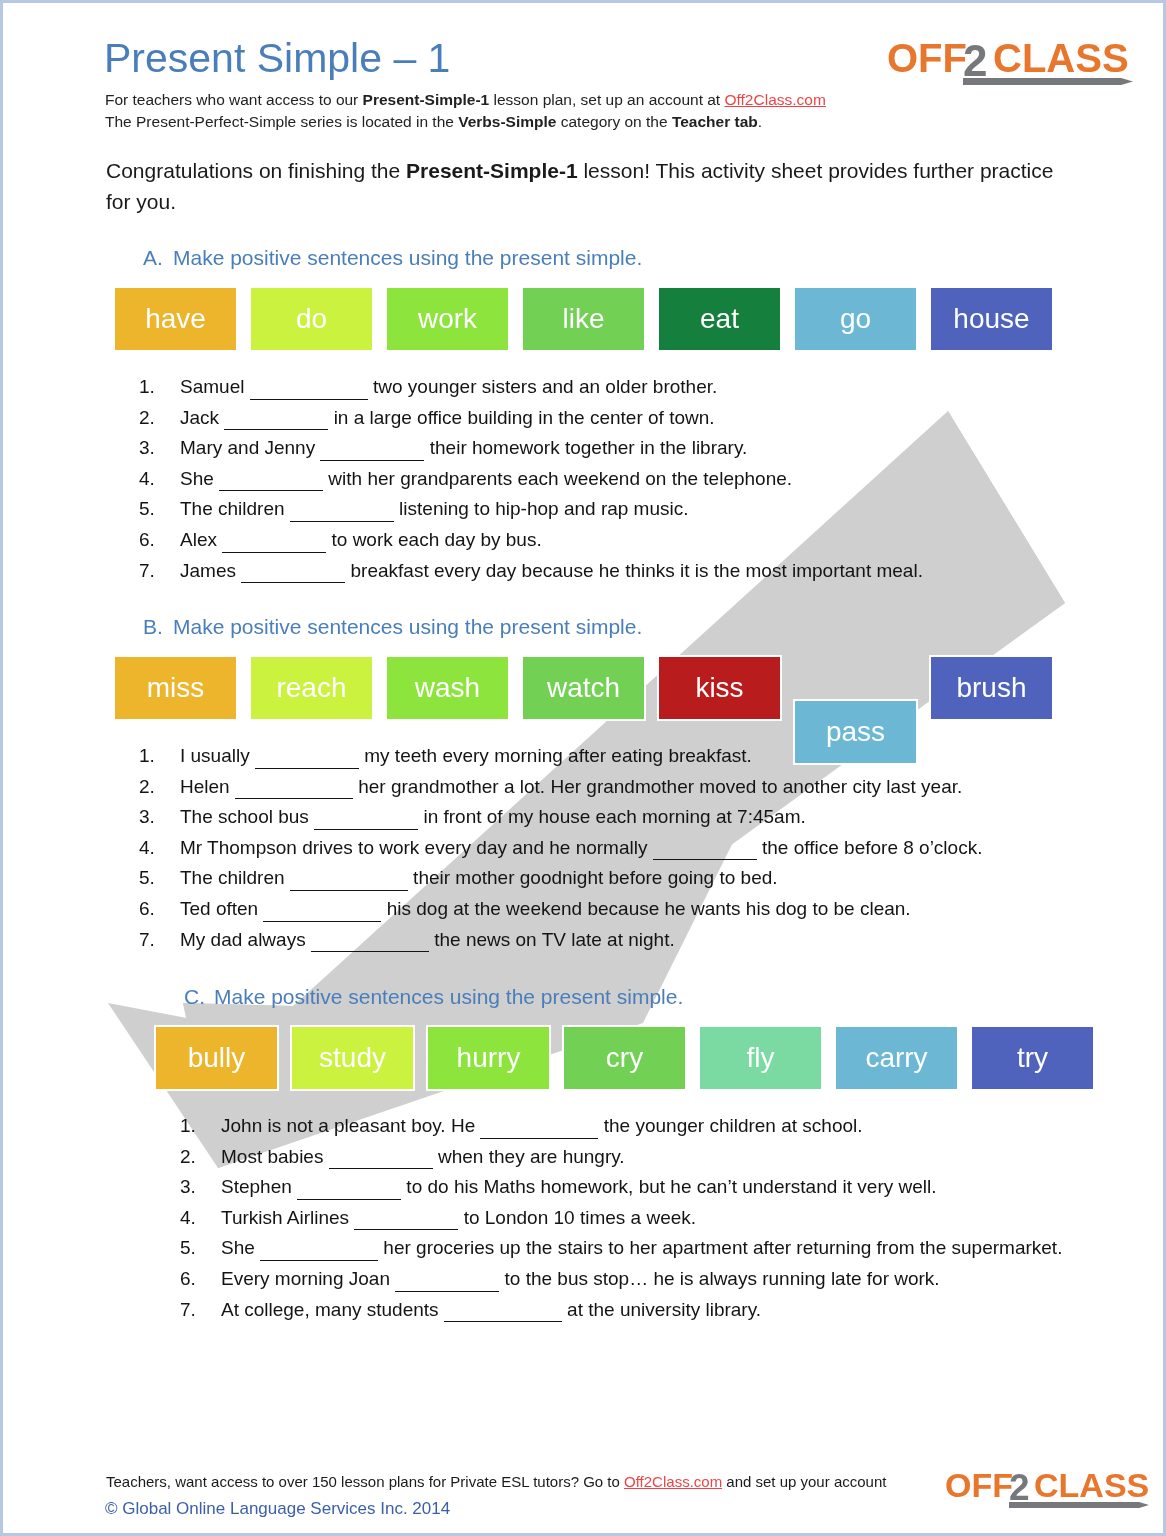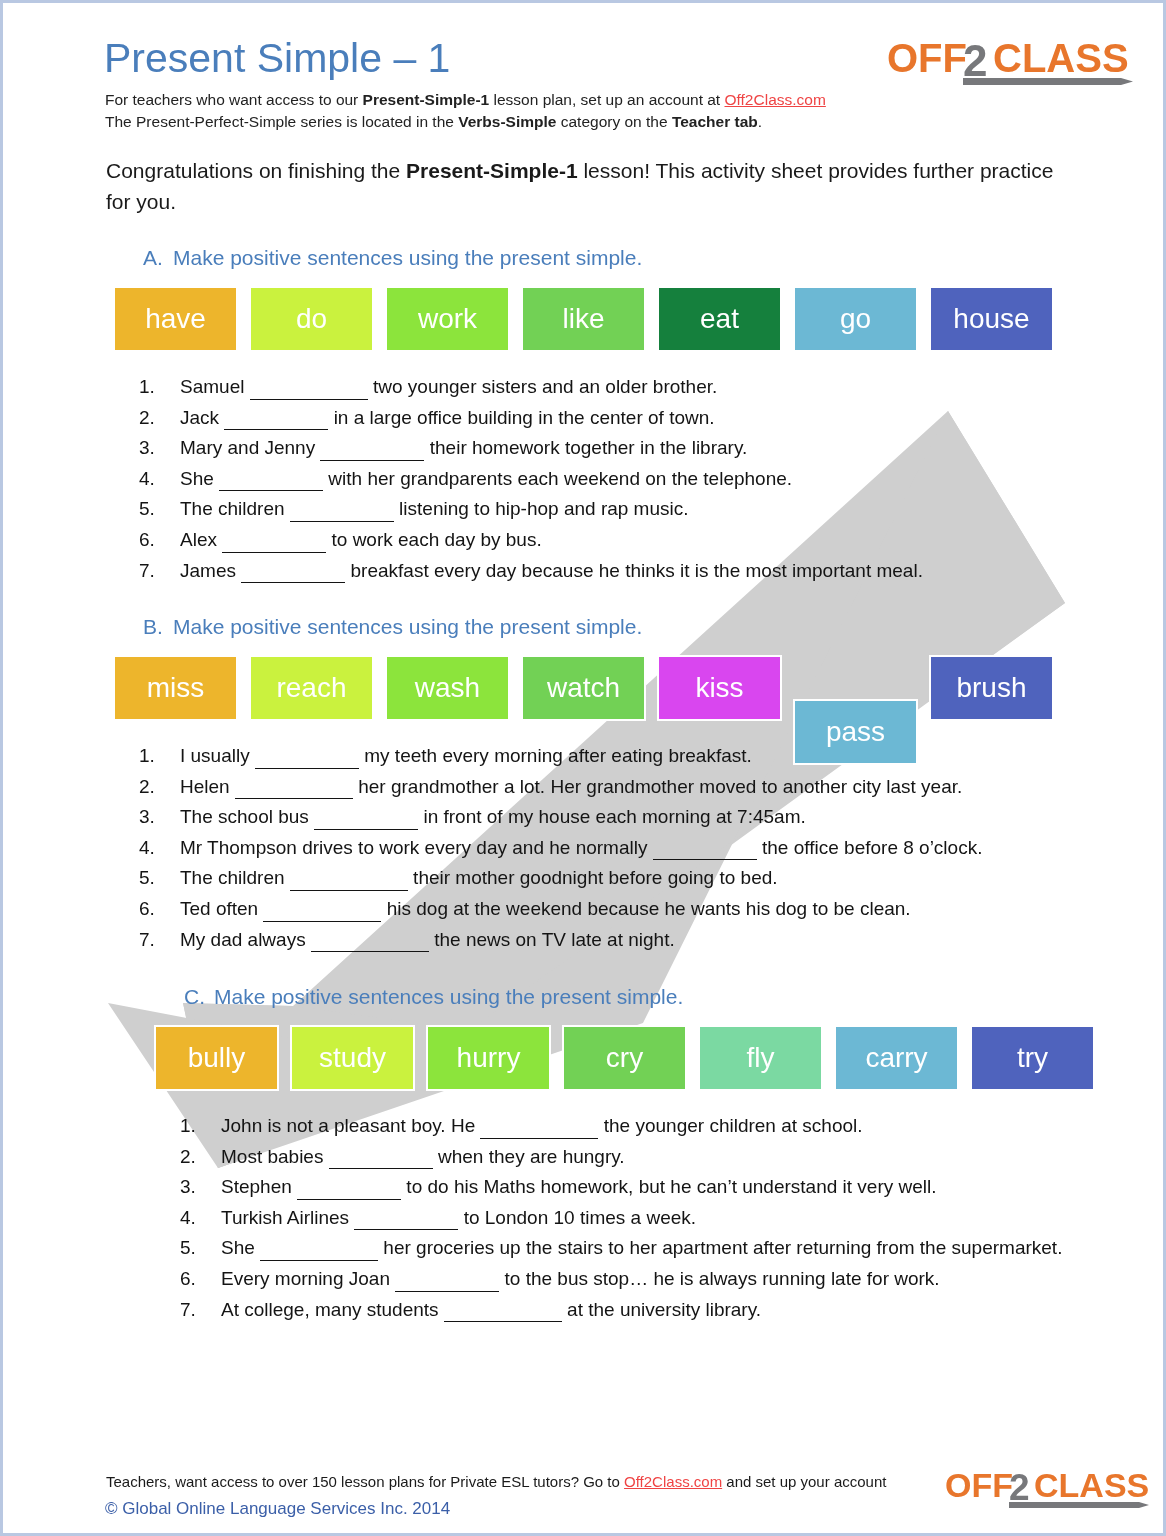--- a/index.html
+++ b/index.html
@@ -251,21 +251,21 @@
           <div class="q-item"><span class="q-num">7.</span><span>James </span><span class="blank" style="width: 104px;">&nbsp;</span><span> breakfast every day because he thinks it is the most important meal.</span></div>
         </div>
       </div>
     <div class="section sec-b">
         <div class="sec-heading"><span class="sec-letter">B.</span><span>Make positive sentences using the present simple.</span></div>
         <div class="word-row">
           <div class="word-box" style="left: 0px; background: rgb(237, 181, 44);">miss</div>
           <div class="word-box" style="left: 136px; background: rgb(202, 242, 62);">reach</div>
           <div class="word-box" style="left: 272px; background: rgb(140, 228, 60);">wash</div>
           <div class="word-box" style="left: 408px; background: rgb(114, 209, 85);">watch</div>
-          <div class="word-box" style="left: 544px; background: #d946ef;">kiss</div>
+          <div class="word-box" style="left: 544px; background: #b91c1c;">kiss</div>
           <div class="word-box" style="left: 680px; background: rgb(108, 184, 212); margin-top: 44px;">pass</div>
           <div class="word-box" style="left: 816px; background: rgb(79, 99, 189);">brush</div>
         </div>
         <div class="q-list">
           <div class="q-item"><span class="q-num">1.</span><span>I usually </span><span class="blank" style="width: 104px;">&nbsp;</span><span> my teeth every morning after eating breakfast.</span></div>
           <div class="q-item"><span class="q-num">2.</span><span>Helen </span><span class="blank" style="width: 118px;">&nbsp;</span><span> her grandmother a lot. Her grandmother moved to another city last year.</span></div>
           <div class="q-item"><span class="q-num">3.</span><span>The school bus </span><span class="blank" style="width: 104px;">&nbsp;</span><span> in front of my house each morning at 7:45am.</span></div>
           <div class="q-item"><span class="q-num">4.</span><span>Mr Thompson drives to work every day and he normally </span><span class="blank" style="width: 104px;">&nbsp;</span><span> the office before 8 o’clock.</span></div>
           <div class="q-item"><span class="q-num">5.</span><span>The children </span><span class="blank" style="width: 118px;">&nbsp;</span><span> their mother goodnight before going to bed.</span></div>
           <div class="q-item"><span class="q-num">6.</span><span>Ted often </span><span class="blank" style="width: 118px;">&nbsp;</span><span> his dog at the weekend because he wants his dog to be clean.</span></div>

